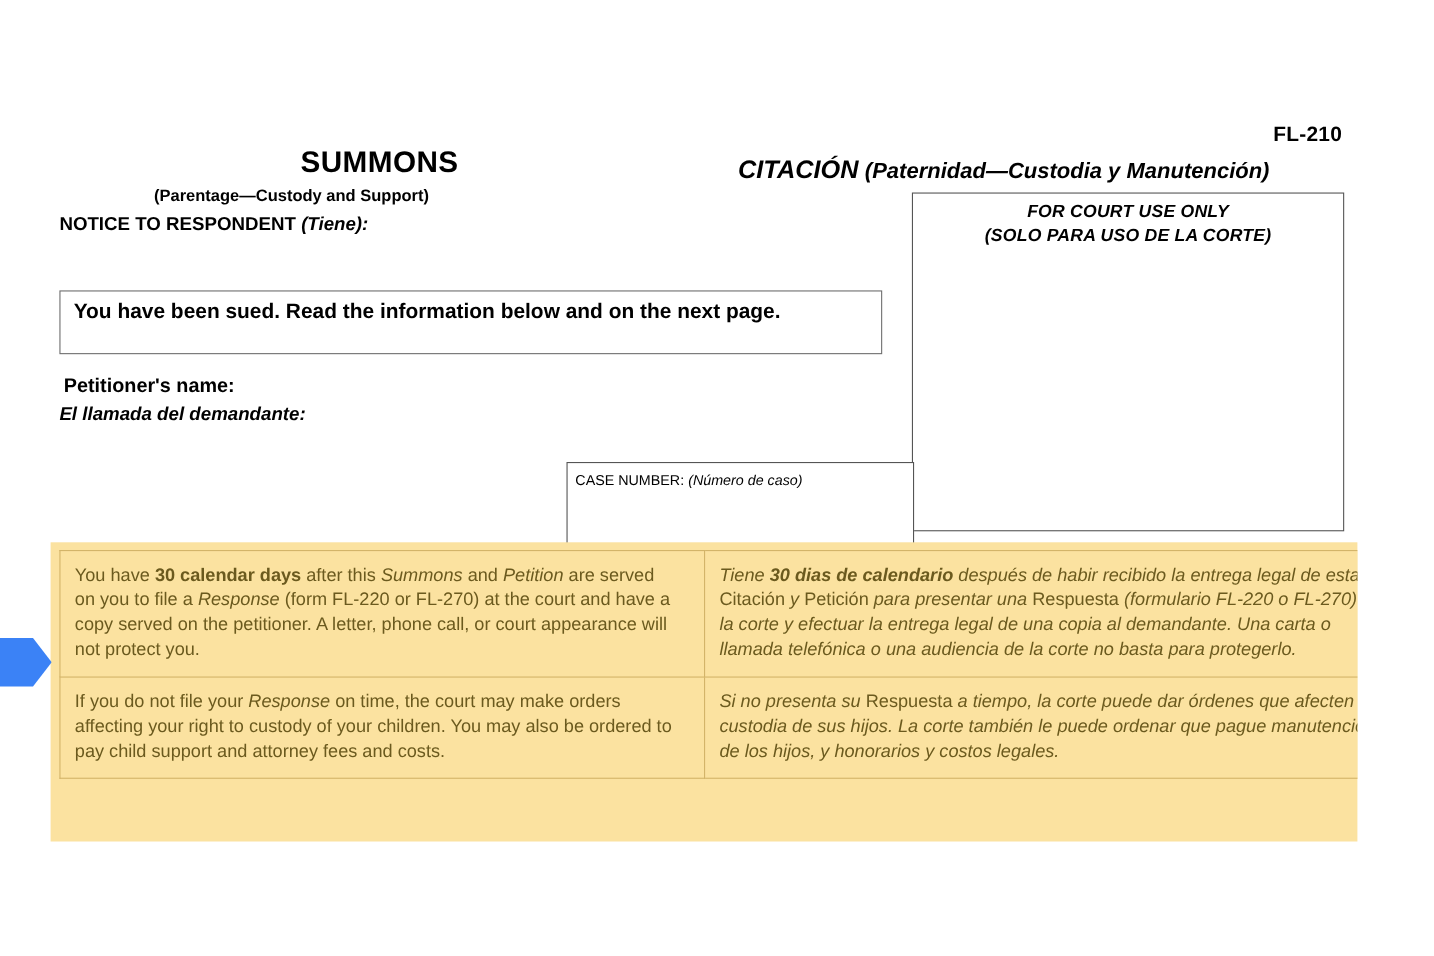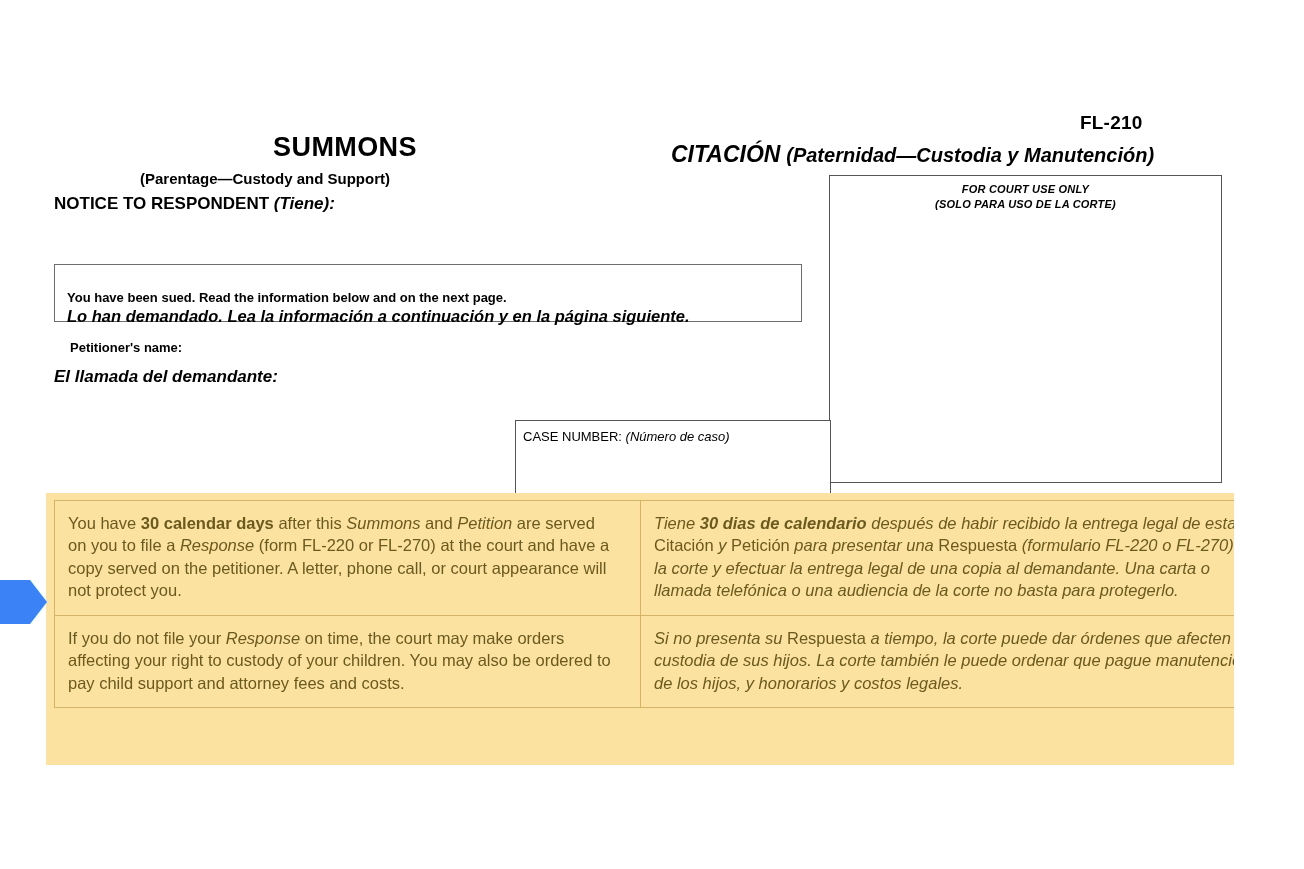--- a/index.html
+++ b/index.html
@@ -22,23 +22,24 @@
     position: absolute;
     inset: 0;
     width: 1304px;
     height: 869px;
     background: #ffffff;
   }
 
   
   .form-number {
     position: absolute;
-    left: 1080px;
+    left: 1040px;
     top: 112px;
     width: 180px;
+    text-align: right;
     font-size: 19px;
     font-weight: bold;
     letter-spacing: 0.2px;
   }
 
   .title-en {
     position: absolute;
     left: 170px;
     top: 132px;
     width: 350px;
@@ -98,40 +99,39 @@
     left: 54px;
     top: 264px;
     width: 748px;
     height: 58px;
     border: 1.5px solid #6e6e6e;
     box-sizing: border-box;
     padding: 6px 0 0 12px;
     background: #ffffff;
   }
   .sued-en {
-    font-size: 13px;
+    font-size: 19px;
     font-weight: bold;
     white-space: nowrap;
     line-height: 1.32;
-    margin-top: 18px;
   }
   .sued-es {
     font-size: 16.5px;
     font-weight: bold;
     font-style: italic;
     white-space: nowrap;
     line-height: 1.32;
   }
 
   
   .pet-en {
     position: absolute;
-    left: 70px;
+    left: 58px;
     top: 340px;
-    font-size: 13px;
+    font-size: 18px;
     font-weight: bold;
     white-space: nowrap;
   }
   .pet-es {
     position: absolute;
     left: 54px;
     top: 367px;
     font-size: 17px;
     font-weight: bold;
     font-style: italic;
@@ -145,21 +145,21 @@
     top: 175px;
     width: 393px;
     height: 308px;
     border: 1.5px solid #555555;
     box-sizing: border-box;
     background: #ffffff;
   }
   .court-box-label {
     margin-top: 6px;
     text-align: center;
-    font-size: 11px;
+    font-size: 16px;
     font-weight: bold;
     font-style: italic;
     line-height: 1.35;
     letter-spacing: 0.2px;
   }
 
   
   .case-box {
     position: absolute;
     left: 515px;
@@ -233,21 +233,20 @@
   <div class="title-es">
     <span class="lead">CITACIÓN</span><span> </span><span class="paren">(Paternidad—Custodia y Manutención)</span>
   </div>
 
   <div class="notice-en">
     <span>NOTICE TO RESPONDENT </span><i>(Tiene):</i>
   </div>
 
   <div class="sued-box">
     <div class="sued-en">You have been sued. Read the information below and on the next page.</div>
-    <div class="sued-es">Lo han demandado. Lea la información a continuación y en la página siguiente.</div>
   </div>
 
   <div class="pet-en">Petitioner's name:</div>
   <div class="pet-es">El llamada del demandante:</div>
 
   <div class="court-box">
     <div class="court-box-label">
       <div>FOR COURT USE ONLY</div>
       <div>(SOLO PARA USO DE LA CORTE)</div>
     </div>

